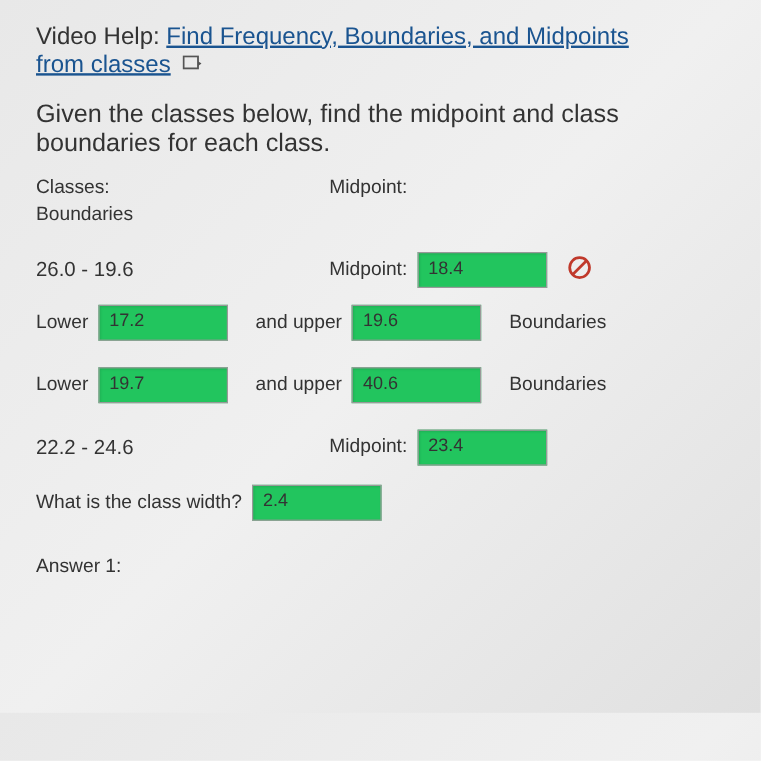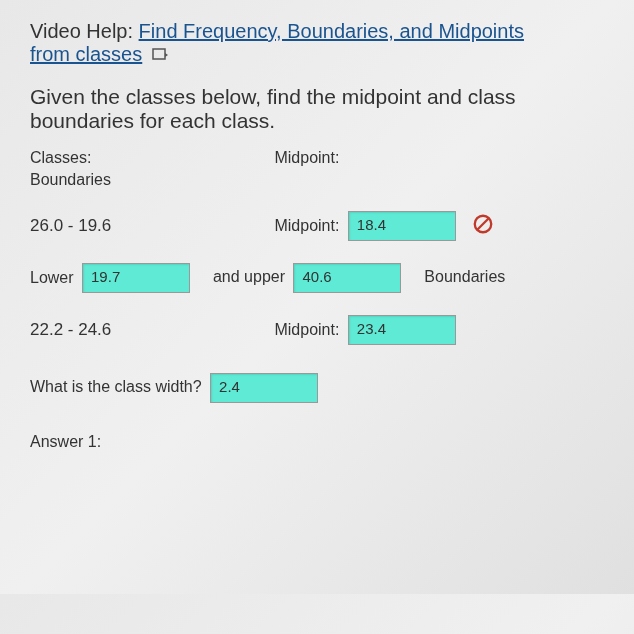--- a/index.html
+++ b/index.html
@@ -49,21 +49,21 @@
   width: 240px;
   font-size: 17px;
   vertical-align: middle;
 }
 .mid-label {
   display: inline-block;
   vertical-align: middle;
 }
 .input-box {
   display: inline-block;
-  background: #5eead4;
+  background: #22c55e;
   border: 1px solid #999;
   padding: 4px 8px;
   min-width: 90px;
   height: 20px;
   font-size: 15px;
   vertical-align: middle;
   margin: 0 4px;
   box-shadow: inset 1px 1px 2px rgba(0,0,0,0.1);
 }
 .bound-row {
@@ -80,21 +80,21 @@
 .no-icon {
   display: inline-block;
   vertical-align: middle;
   margin-left: 8px;
 }
 .no-icon svg {
   width: 22px;
   height: 22px;
 }
 .class-width {
-  margin-top: 28px;
+  margin-top: 16px;
 }
 .answer {
   margin-top: 30px;
   font-size: 16px;
 }
 </style>
 </head>
 <body>
 
 <div class="video-help">
@@ -120,20 +120,29 @@
     <span class="range-label">26.0 - 19.6</span>
     <span class="mid-label">Midpoint:</span>
     <span class="input-box">18.4</span>
     <span class="no-icon">
       <svg viewBox="0 0 24 24">
           <circle cx="12" cy="12" r="9" fill="none" stroke="#c0392b" stroke-width="2.5"></circle>
           <line x1="6" y1="18" x2="18" y2="6" stroke="#c0392b" stroke-width="2.5"></line>
         </svg>
     </span>
   </div>
+  <div class="bound-row">
+    <span class="lower-label">Lower</span>
+    <span class="input-box">17.2</span>
+    <span class="inline-gap"></span>
+    <span>and upper</span>
+    <span class="input-box">19.6</span>
+    <span class="inline-gap"></span>
+    <span>Boundaries</span>
+  </div>
 </div>
 
 <div class="class-block">
   <div class="bound-row">
     <span class="lower-label">Lower</span>
     <span class="input-box">19.7</span>
     <span class="inline-gap"></span>
     <span>and upper</span>
     <span class="input-box">40.6</span>
     <span class="inline-gap"></span>

